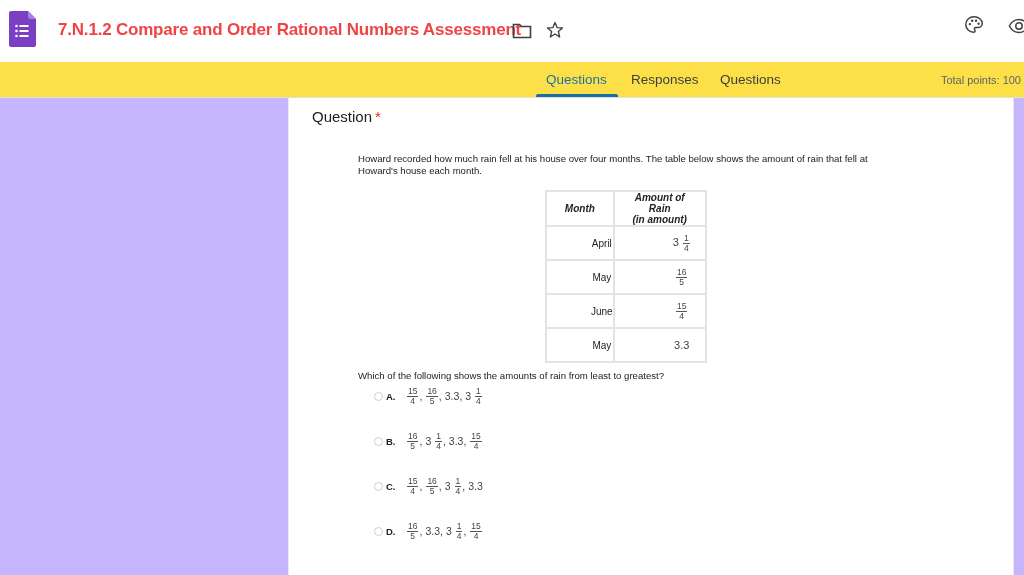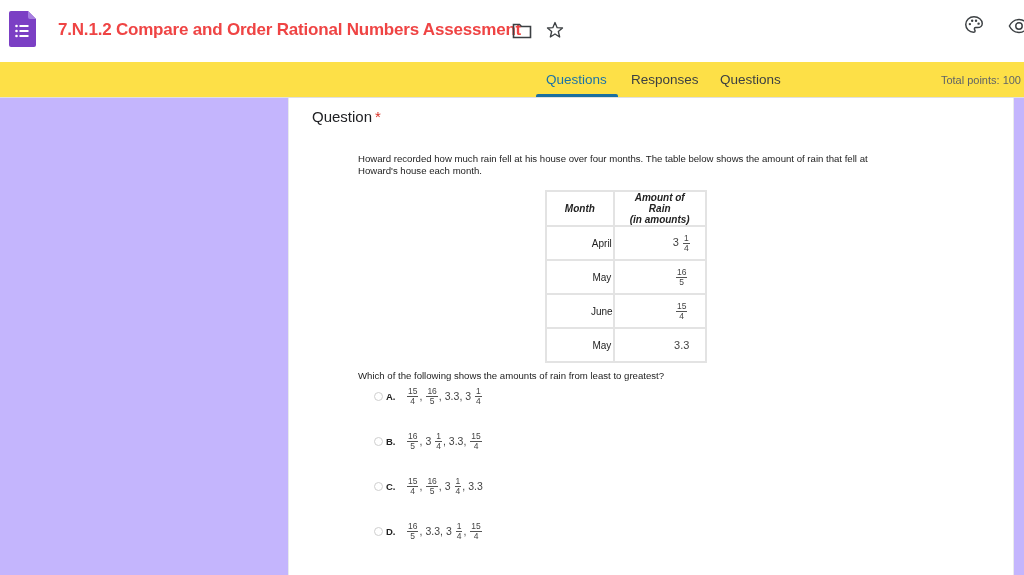--- a/index.html
+++ b/index.html
@@ -83,21 +83,21 @@
     <div class="q-label">
       <span>Question</span><span class="req">*</span>
     </div>
 
     <div class="prompt">Howard recorded how much rain fell at his house over four months. The table below shows the amount of rain that fell at Howard's house each month.</div>
 
     <table class="rain">
       <tbody>
           <tr>
         <th>Month</th>
-        <th><span>Amount of Rain</span><br><span>(in amounts)</span></th>
+        <th><span>Amount of Rain</span><br><span>(in amount)</span></th>
       </tr>
       <tr>
         <td class="month">April</td>
         <td class="amt">
           <span>3</span>
           <span class="frac">
                 <span class="num">1</span>
                 <span>4</span>
               </span>
         </td>

